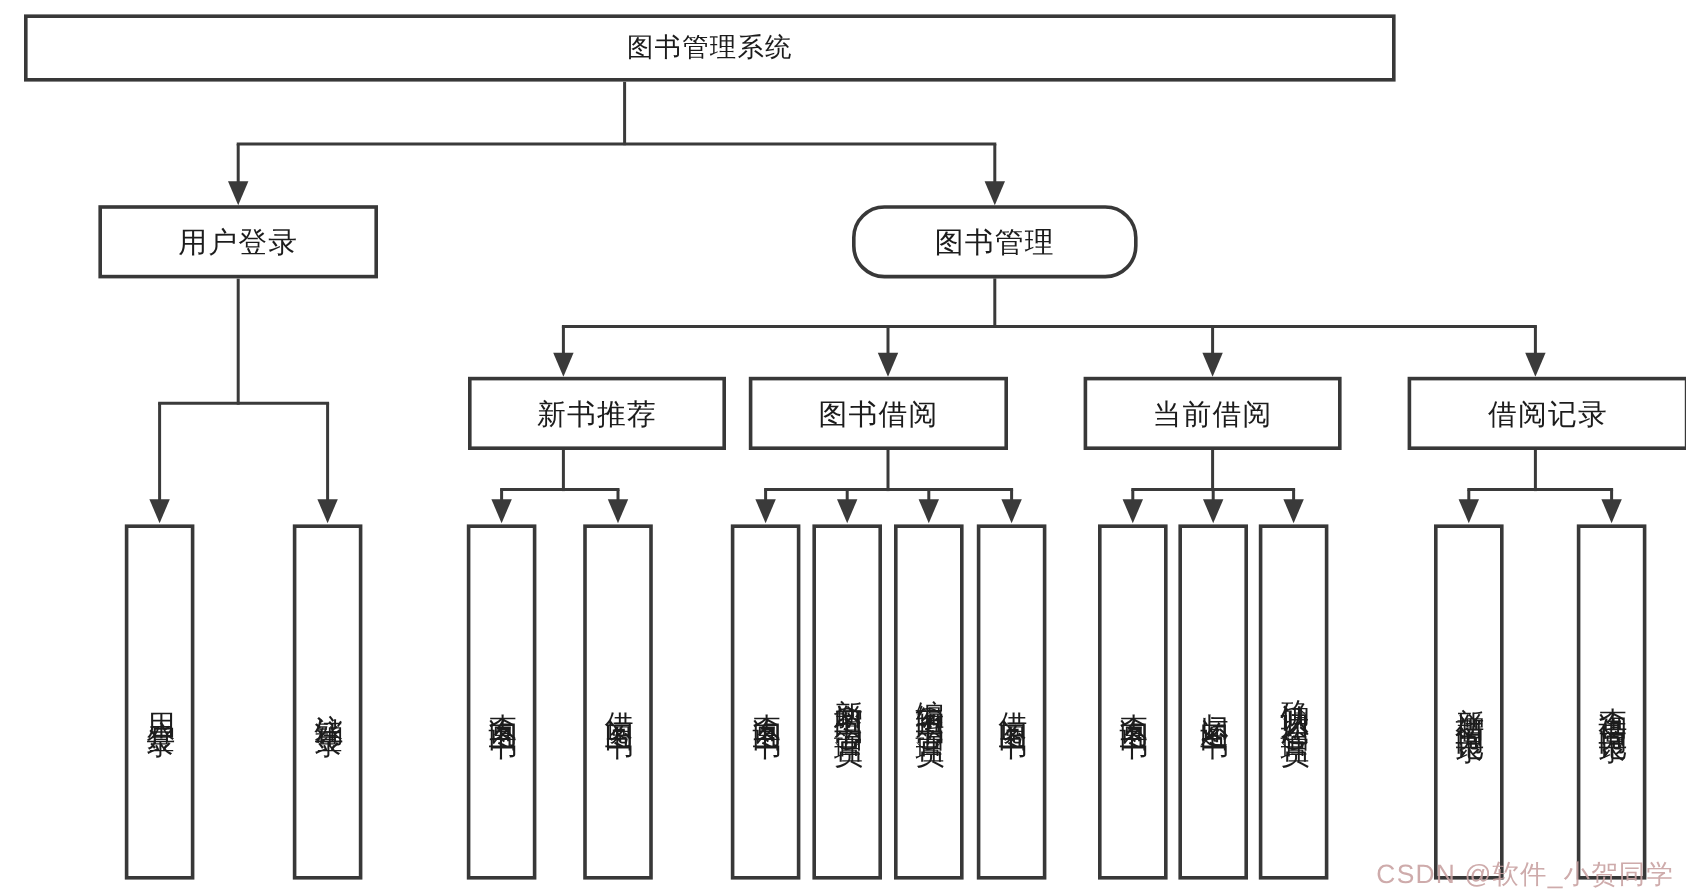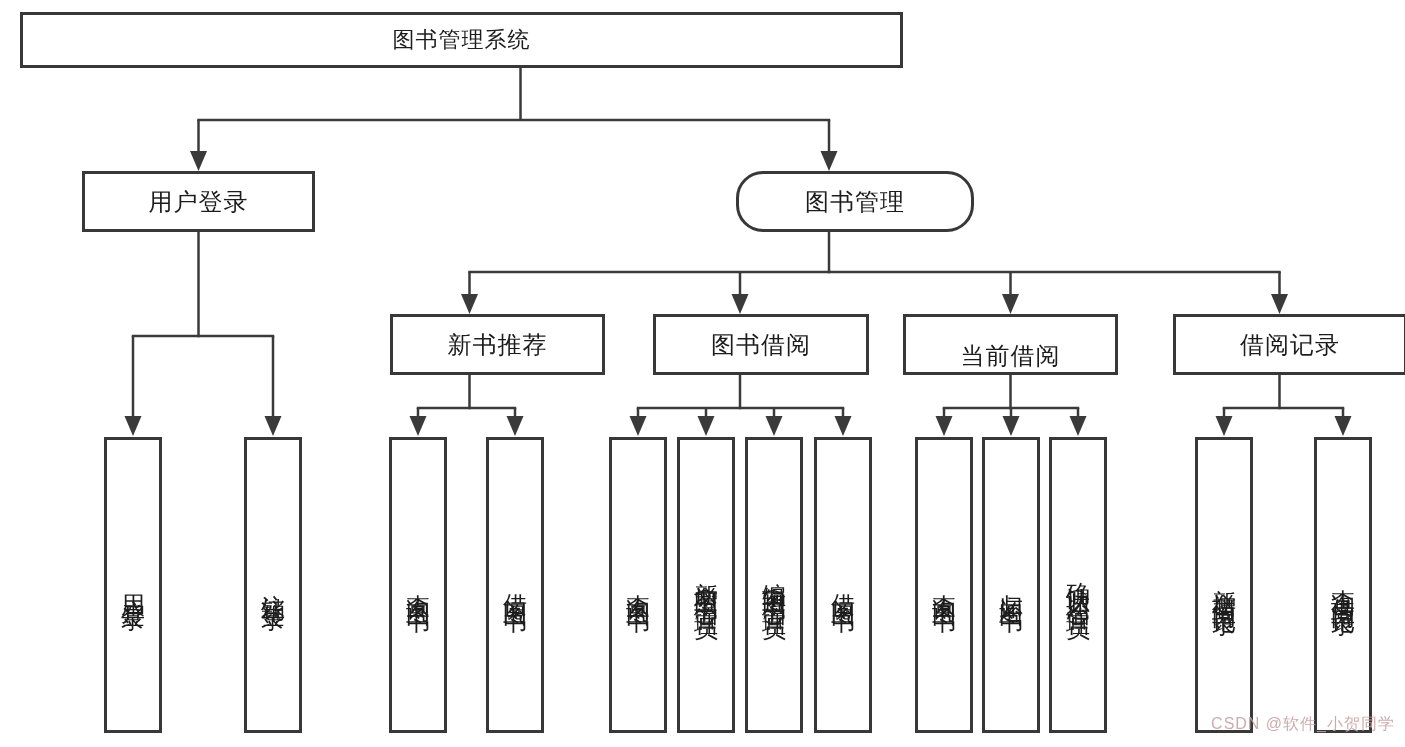--- a/index.html
+++ b/index.html
@@ -35,46 +35,46 @@
     font-size: 24px;
   }
   .vbox .vtext {
     writing-mode: vertical-rl;
     text-orientation: mixed;
     letter-spacing: 5px;
     line-height: 1;
     white-space: nowrap;
   }
   
-  .n-root        { left: 20px;   top: 12px;  width: 883px; height: 56px; font-size: 22px; }
+  .n-root        { left: 20px;   top: 12px;  width: 1143px; height: 56px; font-size: 22px; }
   .n-user-login  { left: 82px;   top: 171px; width: 233px;  height: 61px; }
-  .n-book-mgmt   { left: 736px;  top: 171px; width: 238px;  height: 61px; border-radius: 27px; }
+  .n-book-mgmt   { left: 710px;  top: 171px; width: 238px;  height: 61px; border-radius: 27px; }
   .n-new-rec     { left: 362px;  top: 314px; width: 215px;  height: 61px; margin-left: 28px; }
-  .n-book-borrow { left: 653px;  top: 314px; width: 216px;  height: 61px; }
-  .n-cur-borrow  { left: 903px;  top: 314px; width: 215px;  height: 61px; align-items: flex-end; }
+  .n-book-borrow { left: 624px;  top: 314px; width: 216px;  height: 61px; }
+  .n-cur-borrow  { left: 903px;  top: 314px; width: 215px;  height: 61px; }
   .n-borrow-rec  { left: 1173px; top: 314px; width: 234px;  height: 61px; }
   .leaf { top: 437px; width: 58px; height: 296px; }
   .l-ul-login   { left: 104px; }
   .l-ul-logout  { left: 244px; }
   .l-rec-query  { left: 389px; }
   .l-rec-borrow { left: 486px; }
   .l-bb-query   { left: 609px; }
   .l-bb-add     { left: 677px; }
   .l-bb-edit    { left: 745px; }
   .l-bb-borrow  { left: 814px; }
   .l-cb-query   { left: 915px; }
   .l-cb-return  { left: 982px; }
   .l-cb-confirm { left: 1049px; }
   .l-br-add     { left: 1195px; }
   .l-br-query   { left: 1314px; }
   .watermark {
     position: absolute;
     right: 10px;
     top: 714px;
-    font-size: 16px;
+    font-size: 22px;
     letter-spacing: 1px;
     color: #c9a2a2;
     opacity: 0.9;
     white-space: nowrap;
   }
   line { stroke: #3a3a3a; stroke-width: 2.5; }
   polygon { fill: #3a3a3a; }
 </style>
 </head>
 <body>

